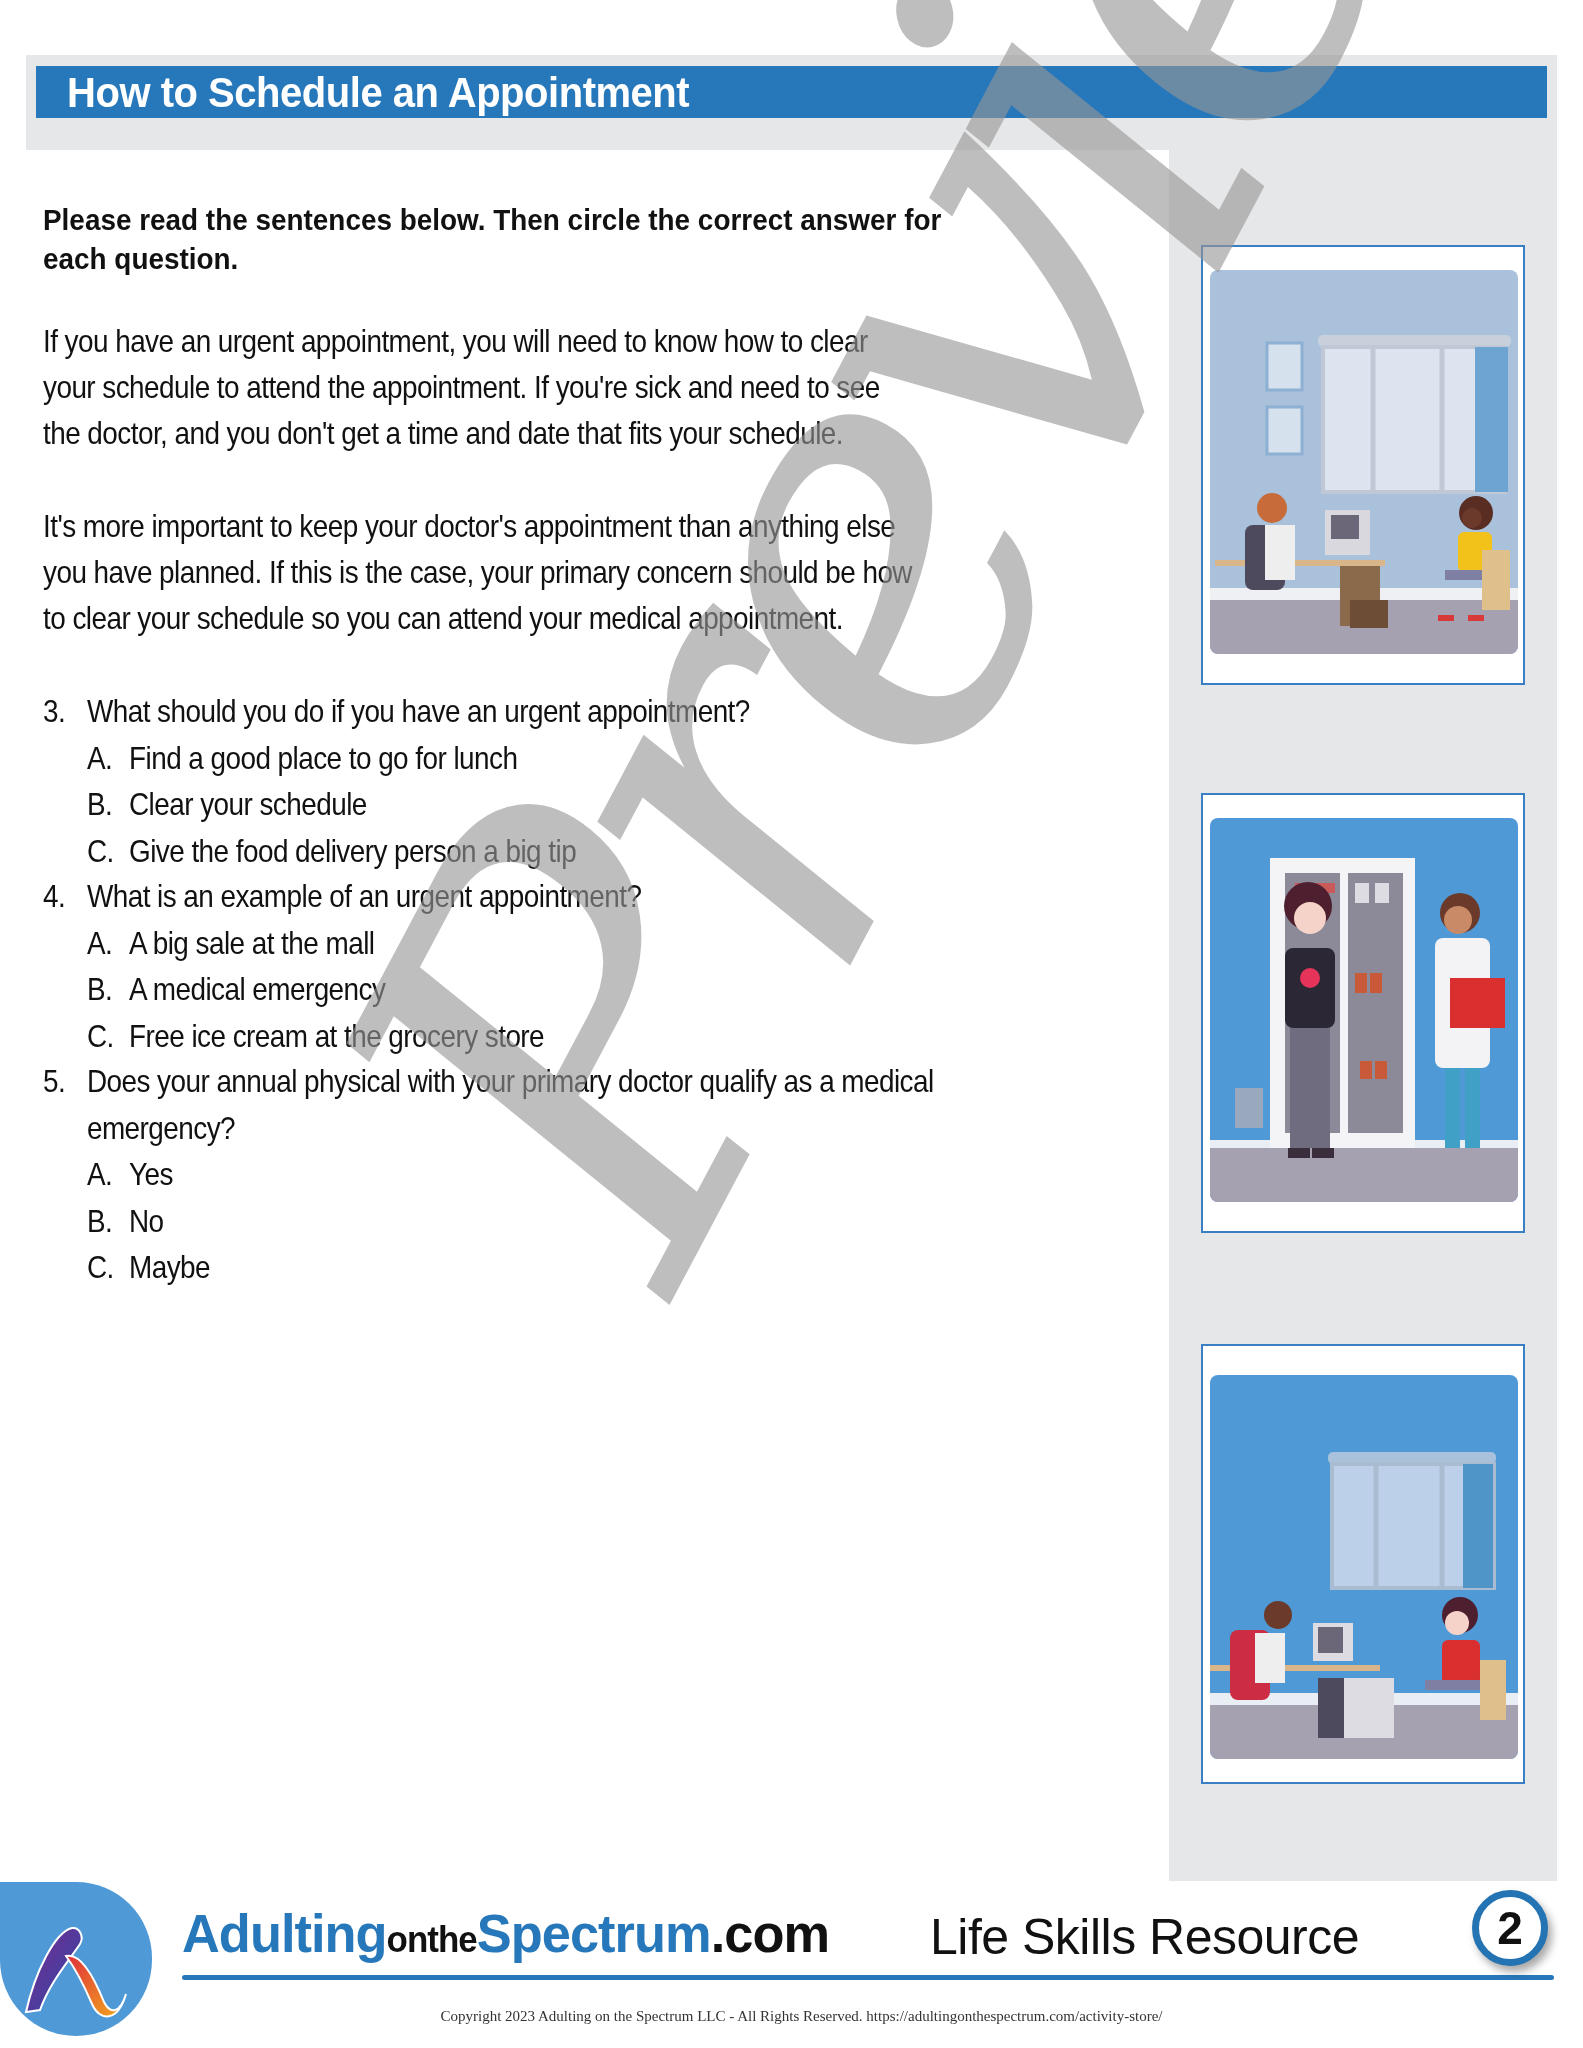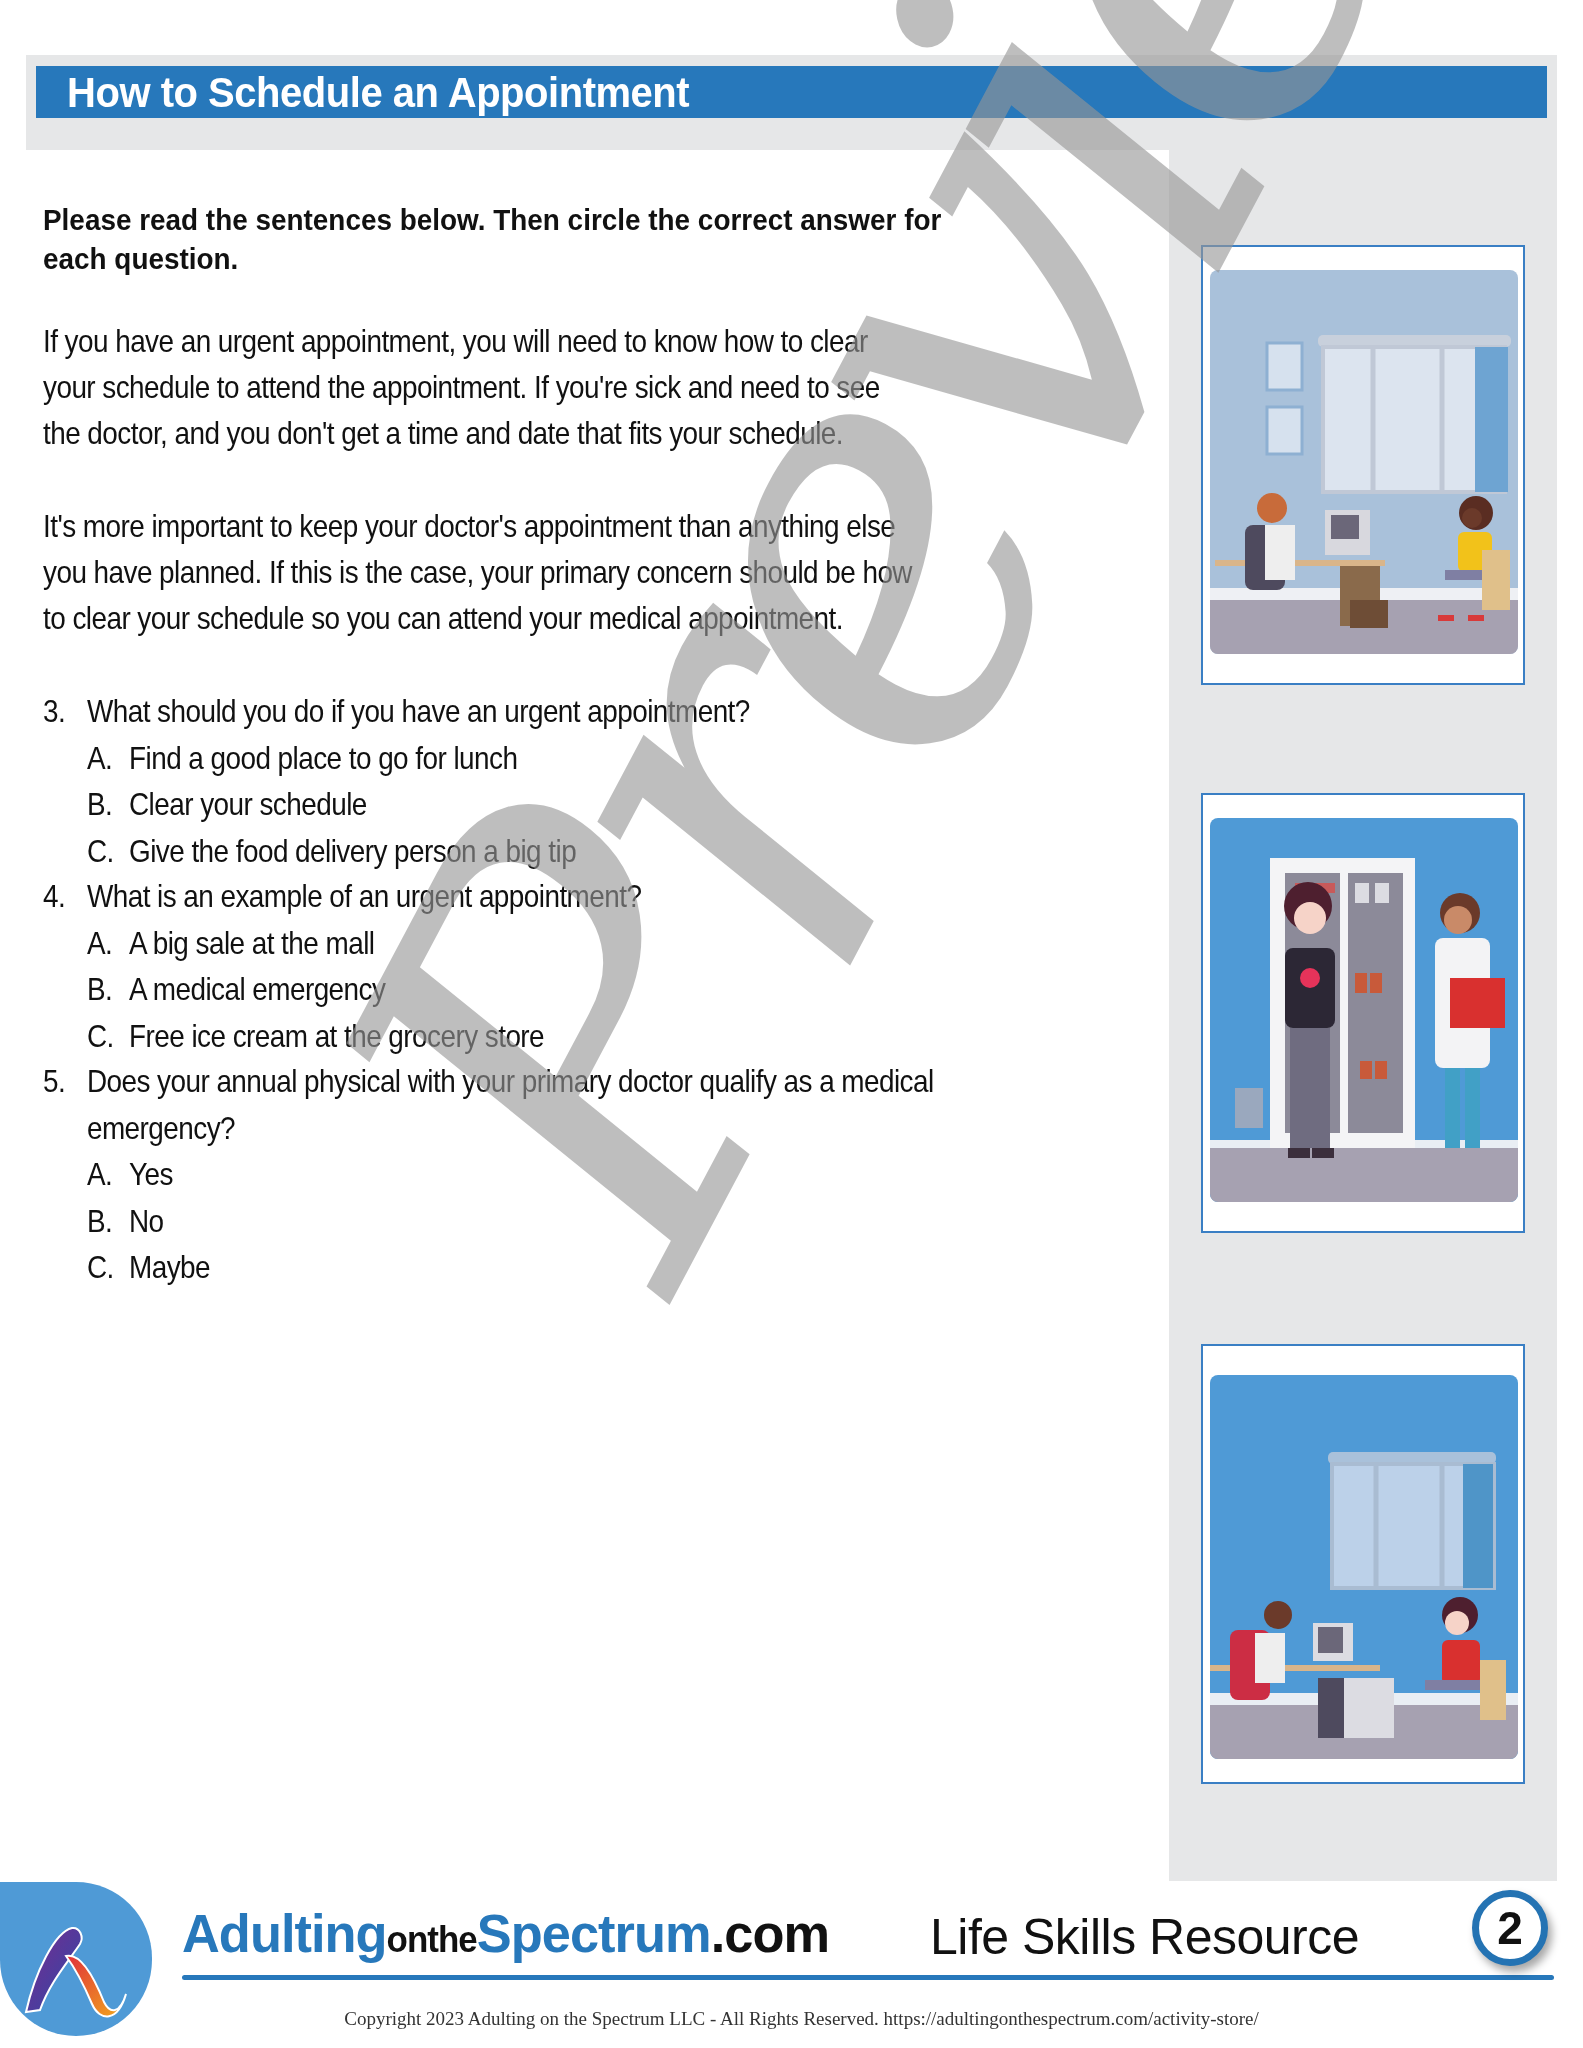--- a/index.html
+++ b/index.html
@@ -92,21 +92,21 @@
   }
   .page-badge {
     position:absolute; left:1472px; top:1890px; width:76px; height:76px;
     border-radius:50%; border:7px solid #2473b3; background:#fff; box-sizing:border-box;
     box-shadow: 4px 6px 8px rgba(0,0,0,0.35);
     display:flex; align-items:center; justify-content:center;
     font-family:"Liberation Sans", sans-serif; font-weight:bold; font-size:46px; color:#111;
   }
   .copyright {
     position:absolute; left:0; width:1583px; top:2008px; text-align:center;
-    font-family:"Liberation Serif", serif; font-size:19px; color:#333; padding-left:20px; box-sizing:border-box;
+    font-family:"Liberation Serif", serif; font-size:15px; color:#333; padding-left:20px; box-sizing:border-box;
     white-space:nowrap;
   }
 </style>
 </head>
 <body>
 
 <div class="frame-top"></div>
 <div class="title-bar">
   <span class="title-text">How to Schedule an Appointment</span>
 </div>

